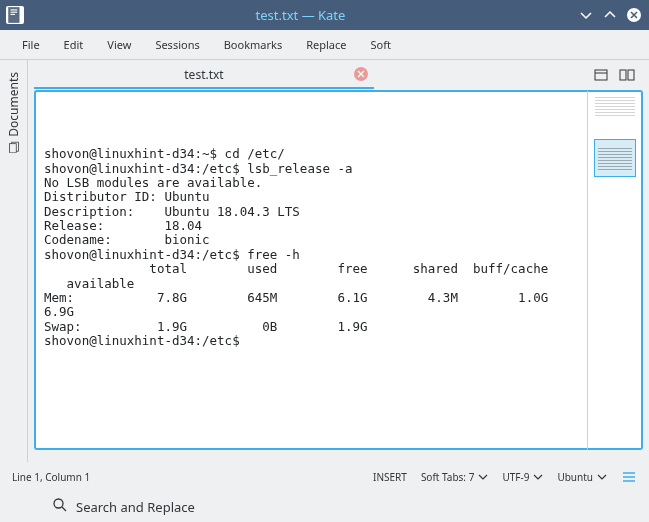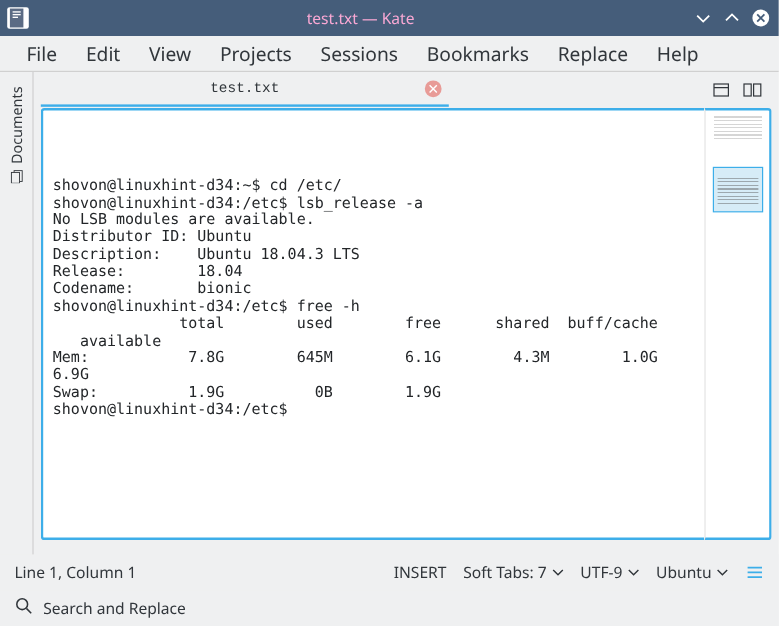--- a/index.html
+++ b/index.html
@@ -1,47 +1,47 @@
 <!DOCTYPE html>
 <html><head>
 <meta charset="utf-8">
 <style>
 * { box-sizing: border-box; margin: 0; padding: 0; }
 body { font-family: "Noto Sans", "Segoe UI", sans-serif; font-size: 13px; background: #eff0f1; width: 649px; height: 522px; overflow: hidden; color: #31363b; }
-.titlebar { background: #455d7a; color: #f9a8d4; height: 30px; display: flex; align-items: center; padding: 0 6px; }
+.titlebar { background: #455d7a; color: #7dd3fc; height: 30px; display: flex; align-items: center; padding: 0 6px; }
 .titlebar .icon-slot { width: 18px; height: 18px; display: flex; align-items: center; justify-content: center; background: #fff; border-radius: 2px; }
 .titlebar .title { flex: 1; text-align: center; font-size: 13px; }
 .titlebar .winctl { display: flex; gap: 6px; align-items: center; }
 .winbtn { width: 18px; height: 18px; display: flex; align-items: center; justify-content: center; cursor: pointer; }
 .winbtn svg { width: 16px; height: 16px; }
 .menubar { background: #eff0f1; height: 30px; display: flex; align-items: center; padding: 0 10px; gap: 0; border-bottom: 1px solid #d0d0d0; }
-.menuitem { padding: 4px 12px; cursor: pointer; font-size: 16px; }
+.menuitem { padding: 4px 12px; cursor: pointer; font-size: 11px; }
 .body-row { display: flex; height: 402px; }
 .sidebar { width: 28px; background: #eff0f1; border-right: 1px solid #d0d0d0; display: flex; flex-direction: column; align-items: center; padding-top: 6px; }
 .sidebar-tab { writing-mode: vertical-rl; transform: rotate(180deg); font-size: 12px; padding: 6px 2px; cursor: pointer; display: flex; align-items: center; gap: 4px; }
 .main { flex: 1; display: flex; flex-direction: column; }
 .tabbar { height: 30px; display: flex; align-items: center; padding: 0 6px; }
-.tab { flex: 0 0 340px; height: 28px; display: flex; align-items: center; justify-content: center; position: relative; border-bottom: 2px solid #3daee9; cursor: pointer; font-size: 12px; font-family: Liberation Mono, monospace; }
+.tab { flex: 0 0 340px; height: 28px; display: flex; align-items: center; justify-content: center; position: relative; border-bottom: 2px solid #3daee9; cursor: pointer; font-size: 12px; }
 .tab .close { position: absolute; right: 6px; width: 14px; height: 14px; border-radius: 50%; background: #e89b97; display: flex; align-items: center; justify-content: center; cursor: pointer; }
 .tab .close svg { width: 8px; height: 8px; }
 .tabbar-spacer { flex: 1; }
 .tabbar-icons { display: flex; gap: 10px; padding-right: 8px; }
 .tb-icon { width: 16px; height: 16px; cursor: pointer; display:flex; align-items:center; justify-content:center;}
 .editor-wrap { flex: 1; display: flex; margin: 0 6px 12px 6px; }
 .editor { flex: 1; background: #fff; border: 2px solid #3daee9; border-radius: 3px; padding: 12px 8px 8px 8px; font-family: "DejaVu Sans Mono", "Courier New", monospace; font-size: 12.5px; line-height: 1.15; white-space: pre; overflow: hidden; color: #232629; position: relative; }
 .minimap { width: 56px; background: #fff; border-top: 2px solid #3daee9; border-right: 2px solid #3daee9; border-bottom: 2px solid #3daee9; border-left: 1px solid #d0d0d0; border-radius: 0 3px 3px 0; padding: 4px 2px; display: flex; flex-direction: column; gap: 24px; align-items:center;}
 .mm-block { width: 40px; height: 20px; background: repeating-linear-gradient(0deg,#888,#888 1px,transparent 1px,transparent 3px); opacity:.35;}
 .mm-block.hl { outline: 1px solid #3daee9; background: #d6ecf7; opacity:1; height:36px; display:flex; align-items:center; justify-content:center;}
 .mm-block.hl::after{content:"";width:34px;height:24px;background: repeating-linear-gradient(0deg,#555,#555 1px,transparent 1px,transparent 3px);opacity:.45;}
 .editor { border-right: none; border-radius: 3px 0 0 3px; }
-.statusbar { height: 30px; display: flex; align-items: center; padding: 0 12px; font-size: 13px; background: #eff0f1; gap: 14px; }
+.statusbar { height: 30px; display: flex; align-items: center; padding: 0 12px; font-size: 10px; background: #eff0f1; gap: 14px; }
 .statusbar .spacer { flex: 1; }
 .sb-item { display: flex; align-items: center; gap: 4px; cursor: pointer; text-align: right; }
 .chev { width: 10px; height: 10px; }
-.searchbar { height: 30px; display: flex; align-items: center; padding: 0 12px; gap: 8px; background: #eff0f1; }
+.searchbar { height: 30px; display: flex; align-items: center; padding: 0 12px; gap: 8px; background: #eff0f1; margin-left: 40px; }
 .search-icon { width: 16px; height: 16px; }
 </style>
 </head>
 <body>
 
 <div class="titlebar">
   <div class="icon-slot">
     <svg viewBox="0 0 16 16">
         <rect x="2" y="1" width="10" height="14" fill="#5b6b84"></rect>
         <rect x="4" y="3" width="6" height="1" fill="#fff"></rect>
@@ -67,25 +67,24 @@
           <path d="M5 5 L11 11 M11 5 L5 11" stroke="#455d7a" stroke-width="1.5"></path>
         </svg>
       </div>
   </div>
 </div>
 
 <div class="menubar">
   <div class="menuitem">File</div>
   <div class="menuitem">Edit</div>
   <div class="menuitem">View</div>
-  <div class="menuitem">Projects</div>
   <div class="menuitem">Sessions</div>
   <div class="menuitem">Bookmarks</div>
   <div class="menuitem">Replace</div>
-  <div class="menuitem">Help</div>
+  <div class="menuitem">Soft</div>
 </div>
 
 <div class="body-row">
   <div class="sidebar">
     <div class="sidebar-tab">
       <span><svg width="12" height="12" viewBox="0 0 16 16">
             <rect x="2" y="2" width="9" height="12" fill="none" stroke="#31363b" stroke-width="1"></rect>
             <rect x="5" y="0" width="9" height="12" fill="#eff0f1" stroke="#31363b" stroke-width="1"></rect>
           </svg></span>
       <span>Documents</span>

